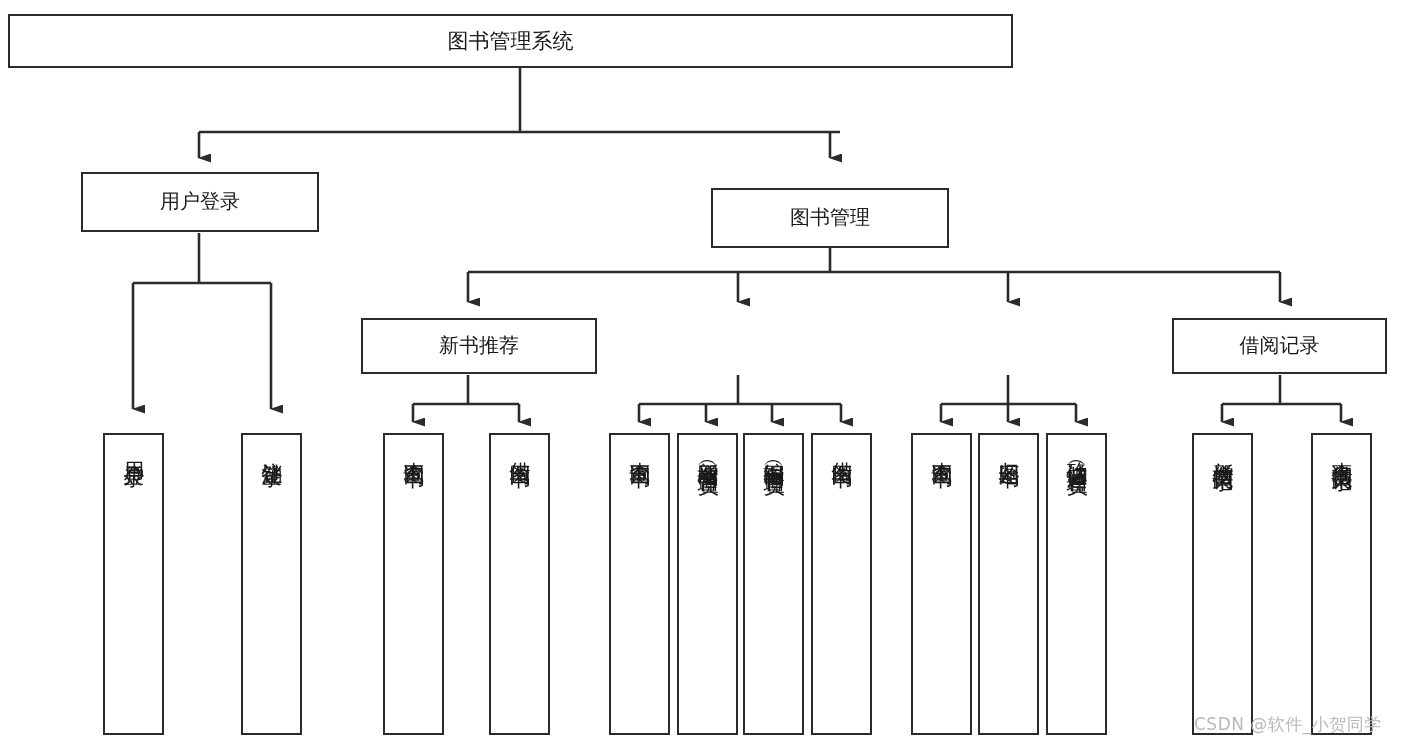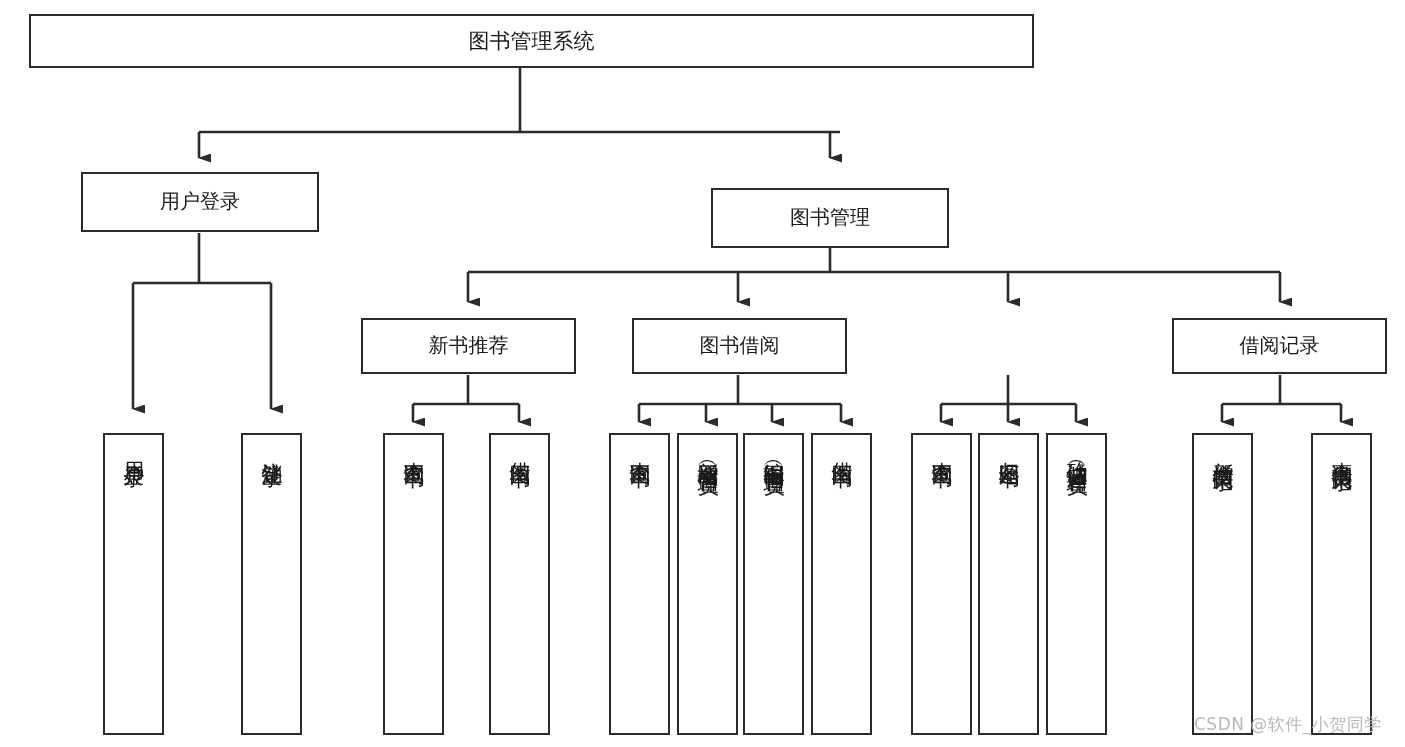--- a/index.html
+++ b/index.html
@@ -118,39 +118,36 @@
       <path d="M1008,404 L1008,422" marker-end="url(#arrowhead)"></path>
       <path d="M1076,404 L1076,422" marker-end="url(#arrowhead)"></path>
 
       <path d="M1280,375 L1280,404"></path>
       <path d="M1222,404 L1341,404"></path>
       <path d="M1222,404 L1222,422" marker-end="url(#arrowhead)"></path>
       <path d="M1341,404 L1341,422" marker-end="url(#arrowhead)"></path>
     </g>
   </svg>
 
-  <div class="node level0" style="left:29px; top:14px; width:1005px; height:54px;">
+  <div class="node level0" style="left:8px; top:14px; width:1005px; height:54px;">
     <span class="node-label">图书管理系统</span>
   </div>
 
   <div class="node level1" style="left:81px; top:172px; width:238px; height:60px;">
     <span class="node-label">用户登录</span>
   </div>
 
   <div class="node level1" style="left:711px; top:172px; width:238px; height:60px;margin-top:16px;">
     <span class="node-label">图书管理</span>
   </div>
 
-  <div class="node level2" style="left:361px; top:318px; width:215px; height:56px;">
+  <div class="node level2" style="left:361px; top:318px; width:236px; height:56px;">
     <span class="node-label">新书推荐</span>
   </div>
 
-  <div class="node level2" style="left:632px; top:318px; width:215px; height:56px;">
-    <span class="node-label">图书借阅</span>
-  </div>
 
 
   <div class="node level2" style="left:1172px; top:318px; width:215px; height:56px;">
     <span class="node-label">借阅记录</span>
   </div>
 
   <div class="node leaf" style="left:103px; top:433px; width:61px; height:302px;">
     <span class="node-label">用户登录</span>
   </div>
 

